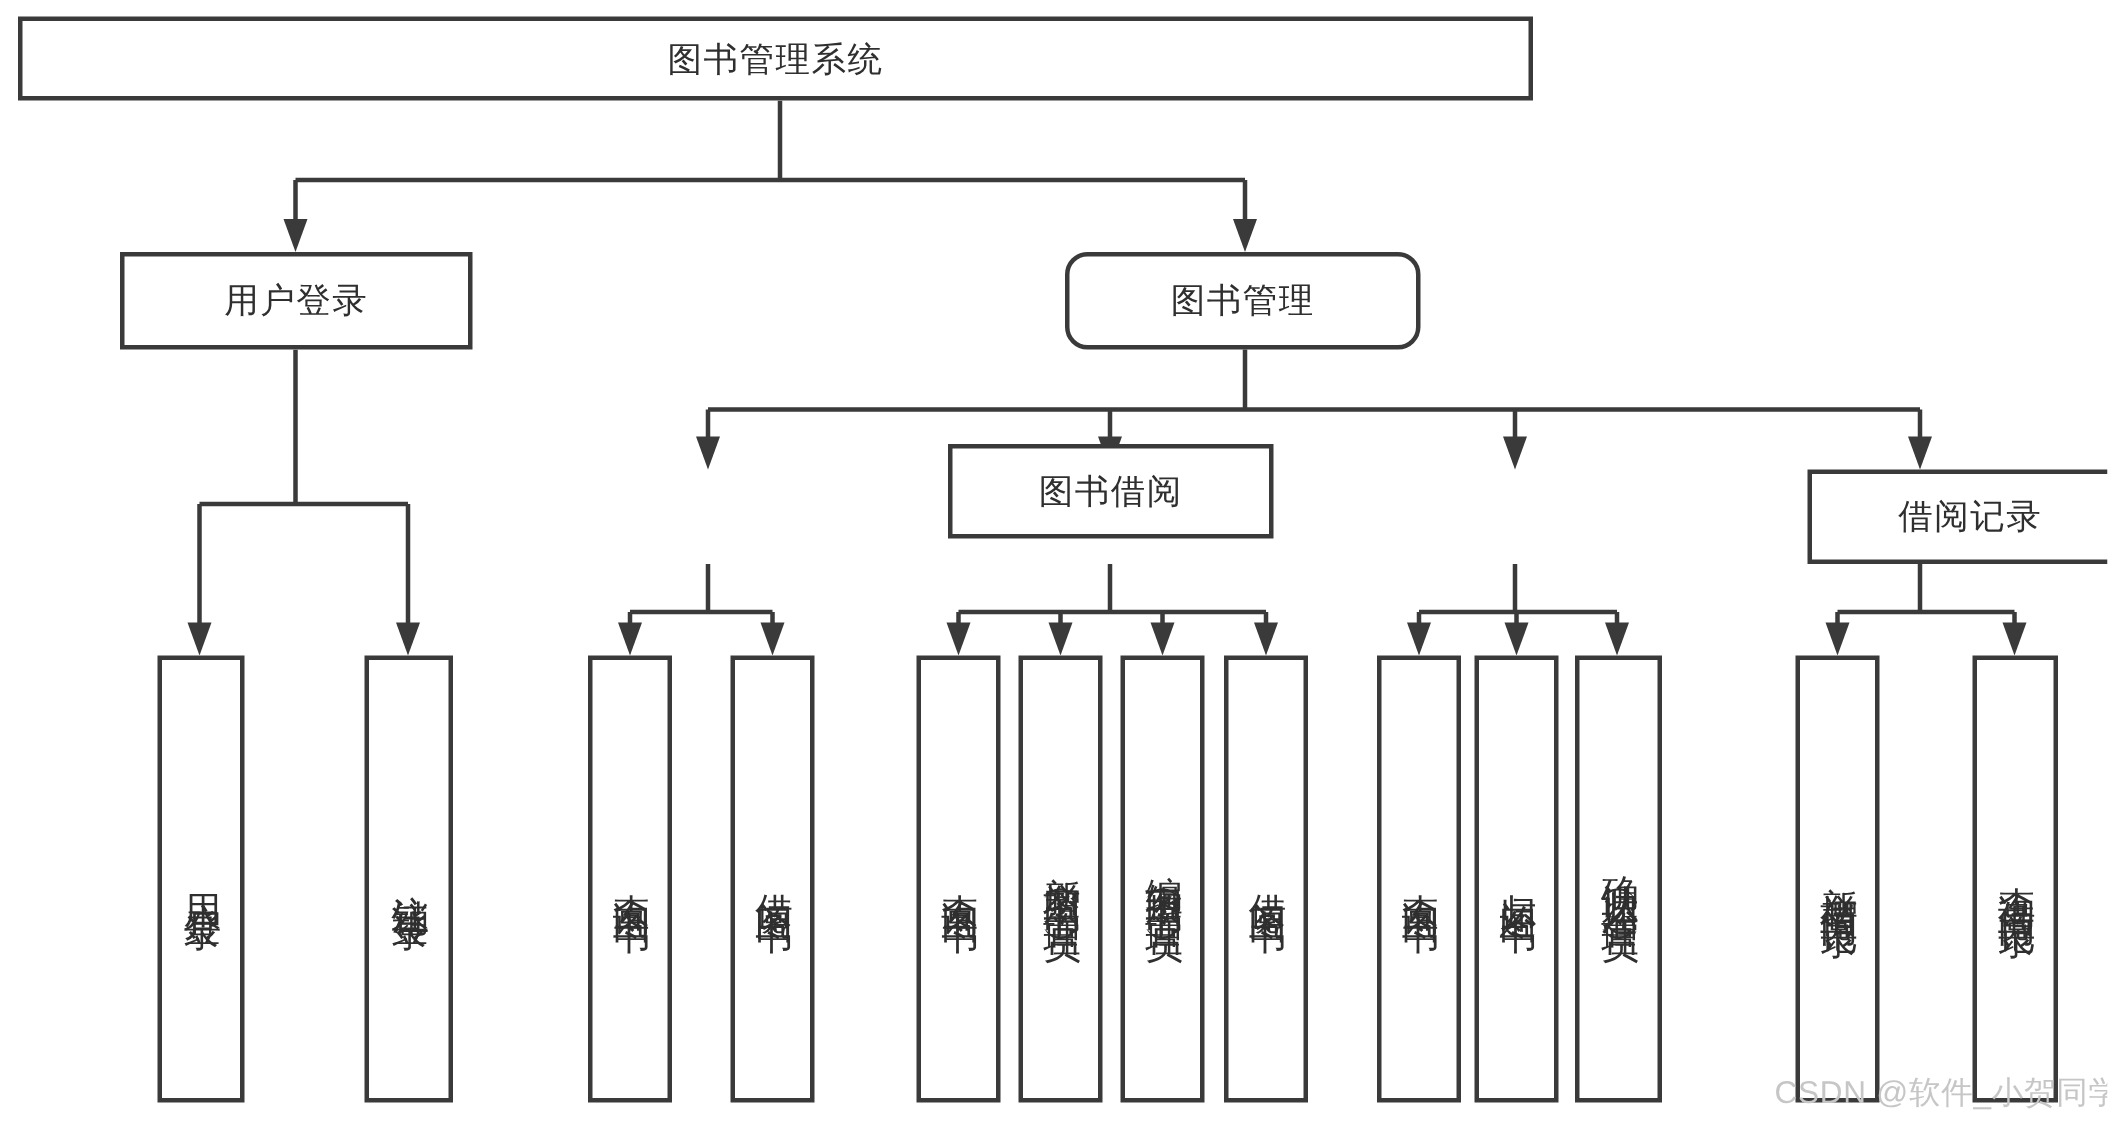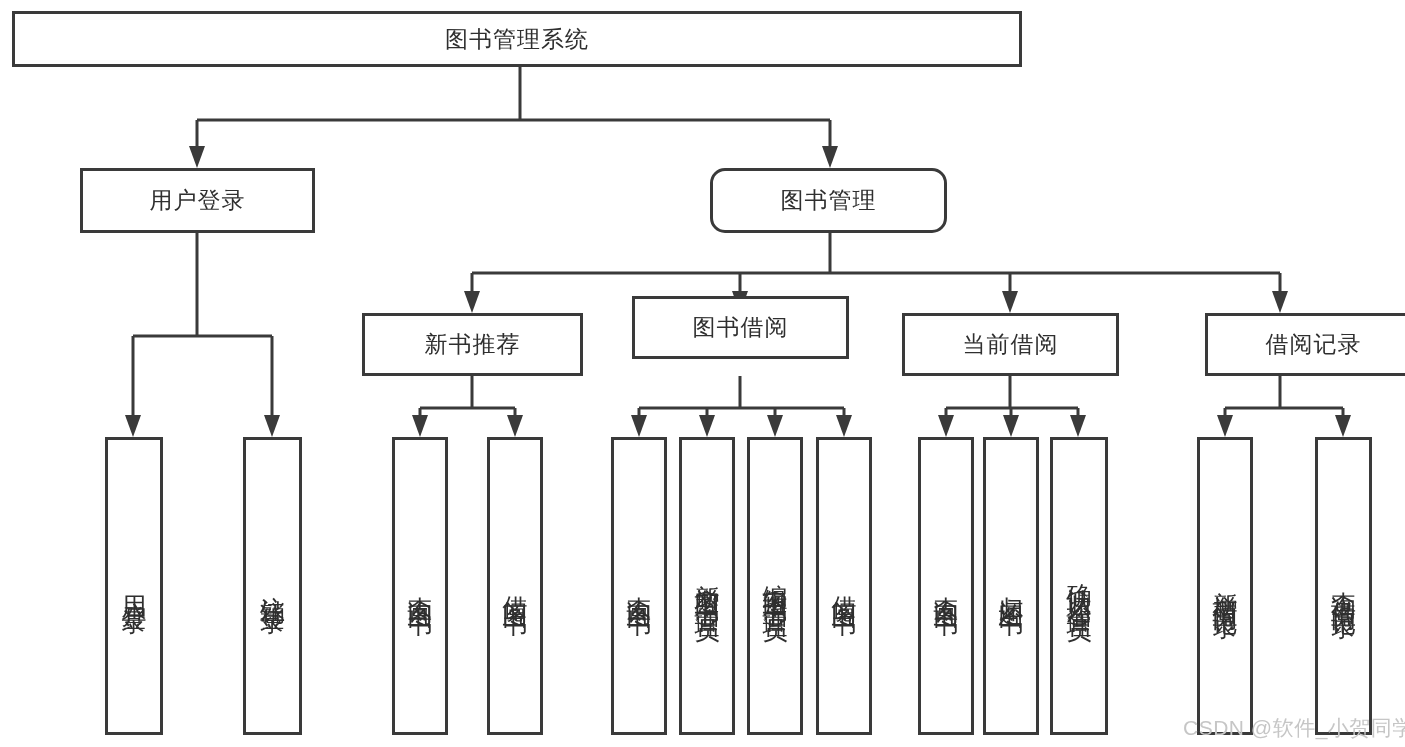--- a/index.html
+++ b/index.html
@@ -93,23 +93,21 @@
       <path d="M1217 415 L1233 415 L1225 437 Z"></path>
       <path d="M1335 415 L1351 415 L1343 437 Z"></path>
     </g>
   </svg>
 
   <div class="node h-node" style="left:12px; top:11px; width:1010px; height:56px;">图书管理系统</div>
 
   <div class="node h-node" style="left:80px; top:168px; width:235px; height:65px;">用户登录</div>
   <div class="node h-node" style="left:710px; top:168px; width:237px; height:65px;border-radius:15px;">图书管理</div>
 
-  <div class="node h-node" style="left:362px; top:313px; width:221px; height:63px;">新书推荐</div>
   <div class="node h-node" style="left:632px; top:296px; width:217px; height:63px;">图书借阅</div>
-  <div class="node h-node" style="left:902px; top:313px; width:217px; height:63px;">当前借阅</div>
   <div class="node h-node" style="left:1172px; top:313px; width:217px; height:63px;margin-left:33px;">借阅记录</div>
 
   <div class="node v-node" style="left:105px; top:437px; width:58px; height:298px;">用户登录</div>
   <div class="node v-node" style="left:243px; top:437px; width:59px; height:298px;">注销登录</div>
 
   <div class="node v-node" style="left:392px; top:437px; width:56px; height:298px;">查询图书</div>
   <div class="node v-node" style="left:487px; top:437px; width:56px; height:298px;">借阅图书</div>
 
   <div class="node v-node" style="left:611px; top:437px; width:56px; height:298px;">查询图书</div>
   <div class="node v-node" style="left:679px; top:437px; width:56px; height:298px;">新增图书（管理员）</div>

